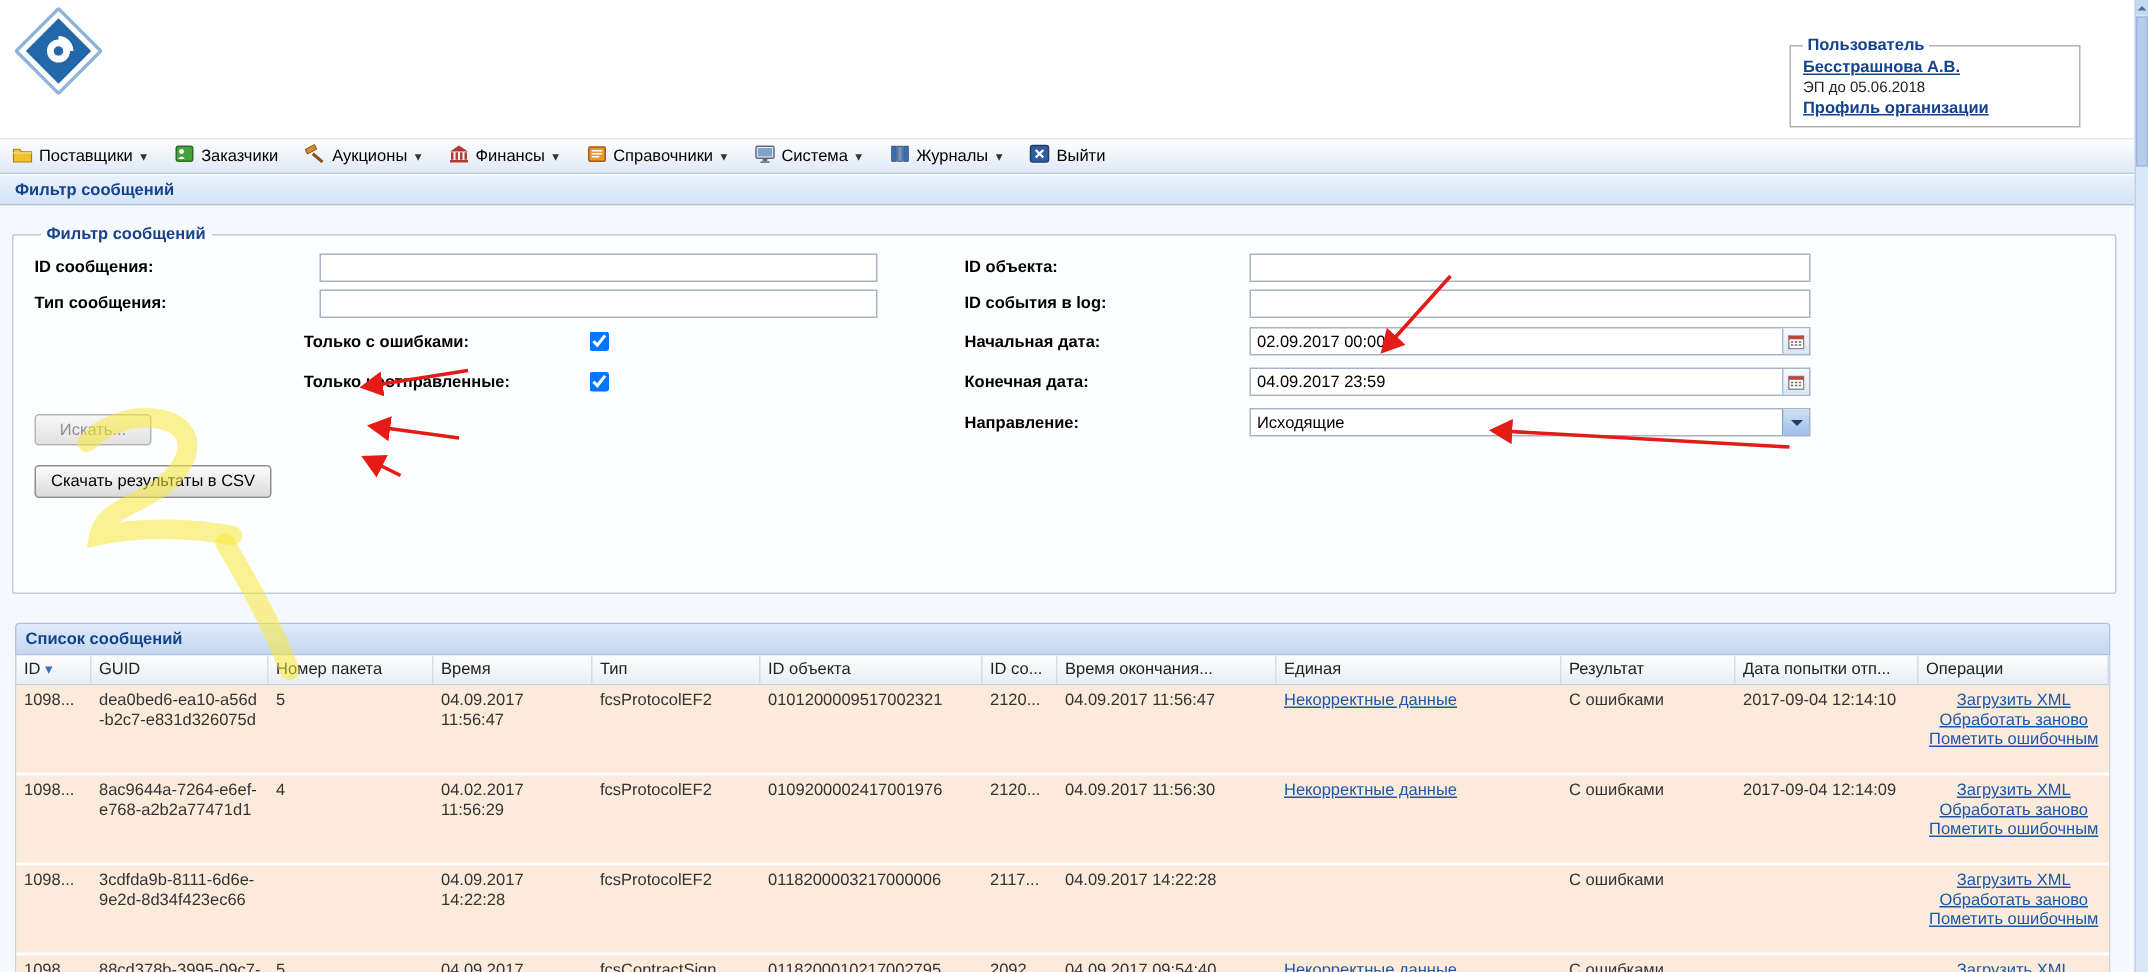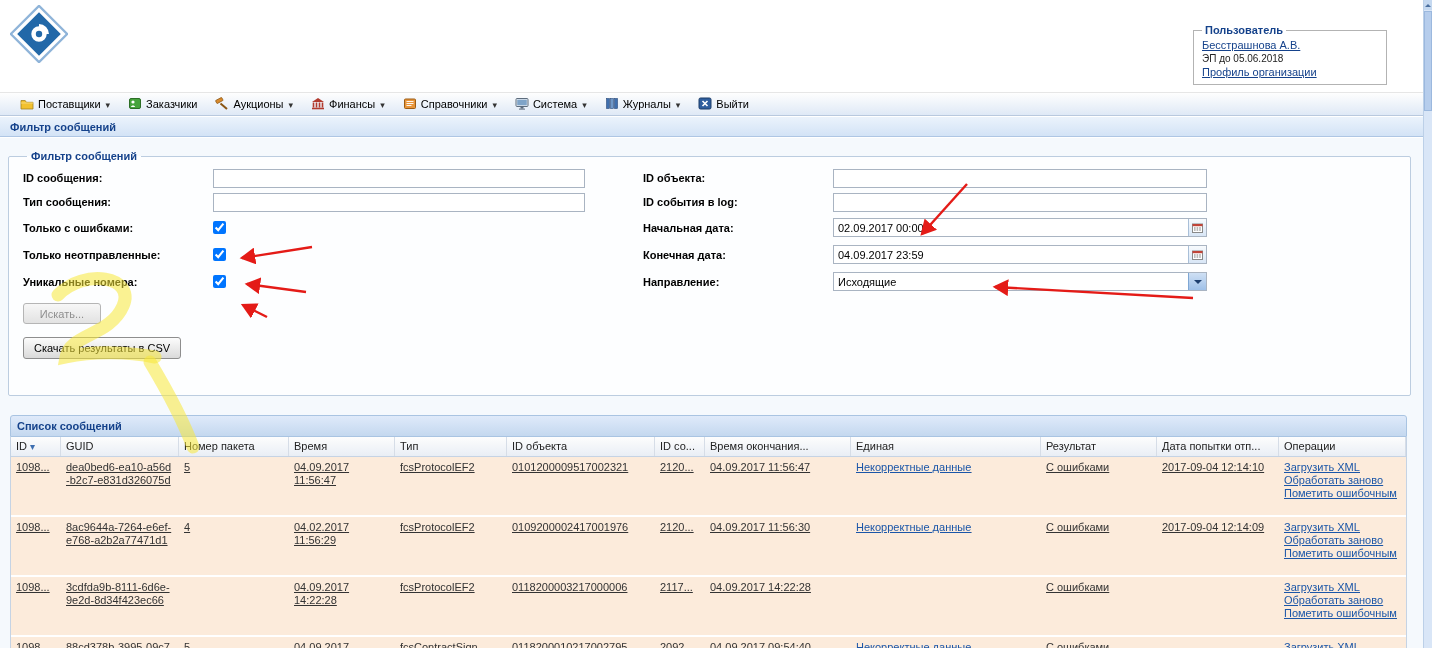--- a/index.html
+++ b/index.html
@@ -7,49 +7,49 @@
         font-family:"Liberation Sans",sans-serif;font-size:11px;color:#000;}
 
   
   .header{position:absolute;top:0;left:0;right:9px;height:92px;background:#fff;}
   .logo{position:absolute;left:10px;top:5px;width:60px;height:60px;cursor:pointer;}
   .logo-text{position:absolute;left:76px;top:17px;font-size:15px;font-weight:bold;
              color:#2d6da8;line-height:17px;cursor:pointer;}
   .user-panel{position:absolute;top:8px;right:20px;width:194px;box-sizing:border-box;
               border:1px solid #b3b3b3;background:#fff;padding:2px 8px 5px;margin:16px;}
   .user-panel legend{font-weight:bold;color:#15428b;padding:0 3px;font-size:11px;}
-  .user-panel a{display:block;color:#15428b;font-weight:normal;text-decoration:underline;
+  .user-panel a{display:block;color:#15428b;font-weight:bold;text-decoration:underline;
                 line-height:14px;cursor:pointer;}
   .user-cert{font-size:10px;color:#222;line-height:13px;}
 
   
   .menubar{position:absolute;top:92px;left:0;right:9px;height:24px;box-sizing:border-box;
            background:linear-gradient(#fefefe,#dfe9f6);border-top:1px solid #e6e6e6;
            border-bottom:1px solid #b9c9de;display:flex;align-items:center;
-           padding-left:20px;gap:18px;}
+           padding-left:8px;gap:18px;}
   .mi{display:flex;align-items:center;gap:4px;cursor:pointer;white-space:nowrap;}
   .mi-arrow::after{content:"▾";font-size:9px;color:#333;margin-left:1px;}
 
   
   .titlebar{position:absolute;top:117px;left:0;right:9px;height:20px;box-sizing:border-box;
             background:linear-gradient(#ebf3fc,#d3e3f6);border-bottom:1px solid #aec6e4;
             line-height:20px;padding-left:10px;font-weight:bold;color:#15428b;}
 
   
   .content{position:absolute;top:138px;bottom:0;left:0;right:9px;background:#f5f9fd;}
 
   fieldset.filter{position:absolute;top:12px;left:8px;right:12px;height:246px;margin:0;
                   box-sizing:border-box;border:1px solid #bccde0;border-radius:2px;
                   background:#fdfeff;padding:4px 14px;}
   fieldset.filter legend{font-weight:bold;color:#15428b;padding:0 4px;margin-left:4px;}
   .fcols{display:flex;}
   .fcol-left{width:562px;}
   .fcol-right{width:564px;margin-left:58px;}
   .frow{display:flex;align-items:center;height:24px;}
-  .frow.cb{height:27px;}
+  .frow.cb{height:27px;justify-content:center;}
   .frow.tall{height:27px;}
   .flabel{font-weight:bold;width:190px;flex:none;}
   .ftext{flex:1;height:19px;border:1px solid #a9b4c2;font-size:11px;padding:0 4px;
          font-family:inherit;background:#fff;box-sizing:border-box;}
   .fcombo{flex:1;display:flex;position:relative;}
   .fcombo .ftext{width:100%;padding-right:20px;}
   .trigger{position:absolute;right:1px;top:1px;width:18px;height:17px;display:flex;
            align-items:center;justify-content:center;cursor:pointer;box-sizing:border-box;}
   .date-trigger{background:linear-gradient(#f7fafd,#d8e6f6);border-left:1px solid #a9bfd8;}
   .select-trigger{background:linear-gradient(#cfe0f4,#9ec0e8);border-left:1px solid #7fa7d4;}
@@ -72,23 +72,23 @@
               color:#15428b;padding-left:6px;}
   .ghead{display:grid;grid-template-columns:var(--cols);height:20px;
          background:linear-gradient(#fdfdfd,#e9eef5);border:1px solid #c5d3e4;border-top:none;
          box-sizing:border-box;}
   .gh{line-height:18px;padding:0 5px;border-right:1px solid #d6dde7;white-space:nowrap;
       overflow:hidden;color:#222;cursor:pointer;}
   .sort::after{content:"▾";color:#3c6eb0;margin-left:3px;font-size:10px;}
   .gbody{border-left:1px solid #c5d3e4;border-right:1px solid #c5d3e4;}
   .grow{display:grid;grid-template-columns:var(--cols);background:#fcebdb;
         border-bottom:2px solid #fff;height:58px;overflow:hidden;cursor:default;}
-  .gc{padding:4px 5px;line-height:13px;color:#333;overflow:hidden;text-decoration:underline;}
+  .gc{padding:4px 5px;line-height:13px;color:#333;overflow:hidden;}
   .gc.guid{word-break:break-all;}
-  .glink{color:#1b56a8;text-decoration:underline;cursor:pointer;}
+  .glink{color:#1b56a8;text-decoration:underline;cursor:pointer;text-align:center;}
   .ops .glink{display:block;}
 
   
   .scrollbar{position:absolute;top:0;right:0;width:9px;height:648px;background:#d9e6f7;
              border-left:1px solid #bcd0e8;box-sizing:border-box;cursor:pointer;}
   .scroll-btn{height:10px;background:#c4d8f0;display:flex;align-items:center;justify-content:center;}
   .scroll-btn::after{content:"";border:3px solid transparent;border-bottom-color:#4a6f9e;
                      margin-top:-3px;}
   .scroll-thumb{position:absolute;top:11px;left:0;right:0;height:100px;background:#b6cdec;
                 border:1px solid #9bb8de;box-sizing:border-box;}
@@ -209,24 +209,20 @@
           <div class="frow">
             <label class="flabel">Тип сообщения:</label>
             <input class="ftext" type="text" value="" style="">
           </div>
           <div class="frow cb">
             <label class="flabel">Только с ошибками:</label>
             <input class="fcheck" type="checkbox" checked="true" style="">
           </div>
           <div class="frow cb">
             <label class="flabel">Только неотправленные:</label>
-            <input class="fcheck" type="checkbox" checked="true" style="">
-          </div>
-          <div class="frow cb">
-            <label class="flabel">Уникальные номера:</label>
             <input class="fcheck" type="checkbox" checked="true" style="">
           </div>
           <button class="btn btn-search" disabled="">Искать...</button>
           <button class="btn btn-csv">Скачать результаты в CSV</button>
         </div>
         <div class="fcol-right">
           <div class="frow">
             <label class="flabel">ID объекта:</label>
             <input class="ftext" type="text" value="" style="">
           </div>

